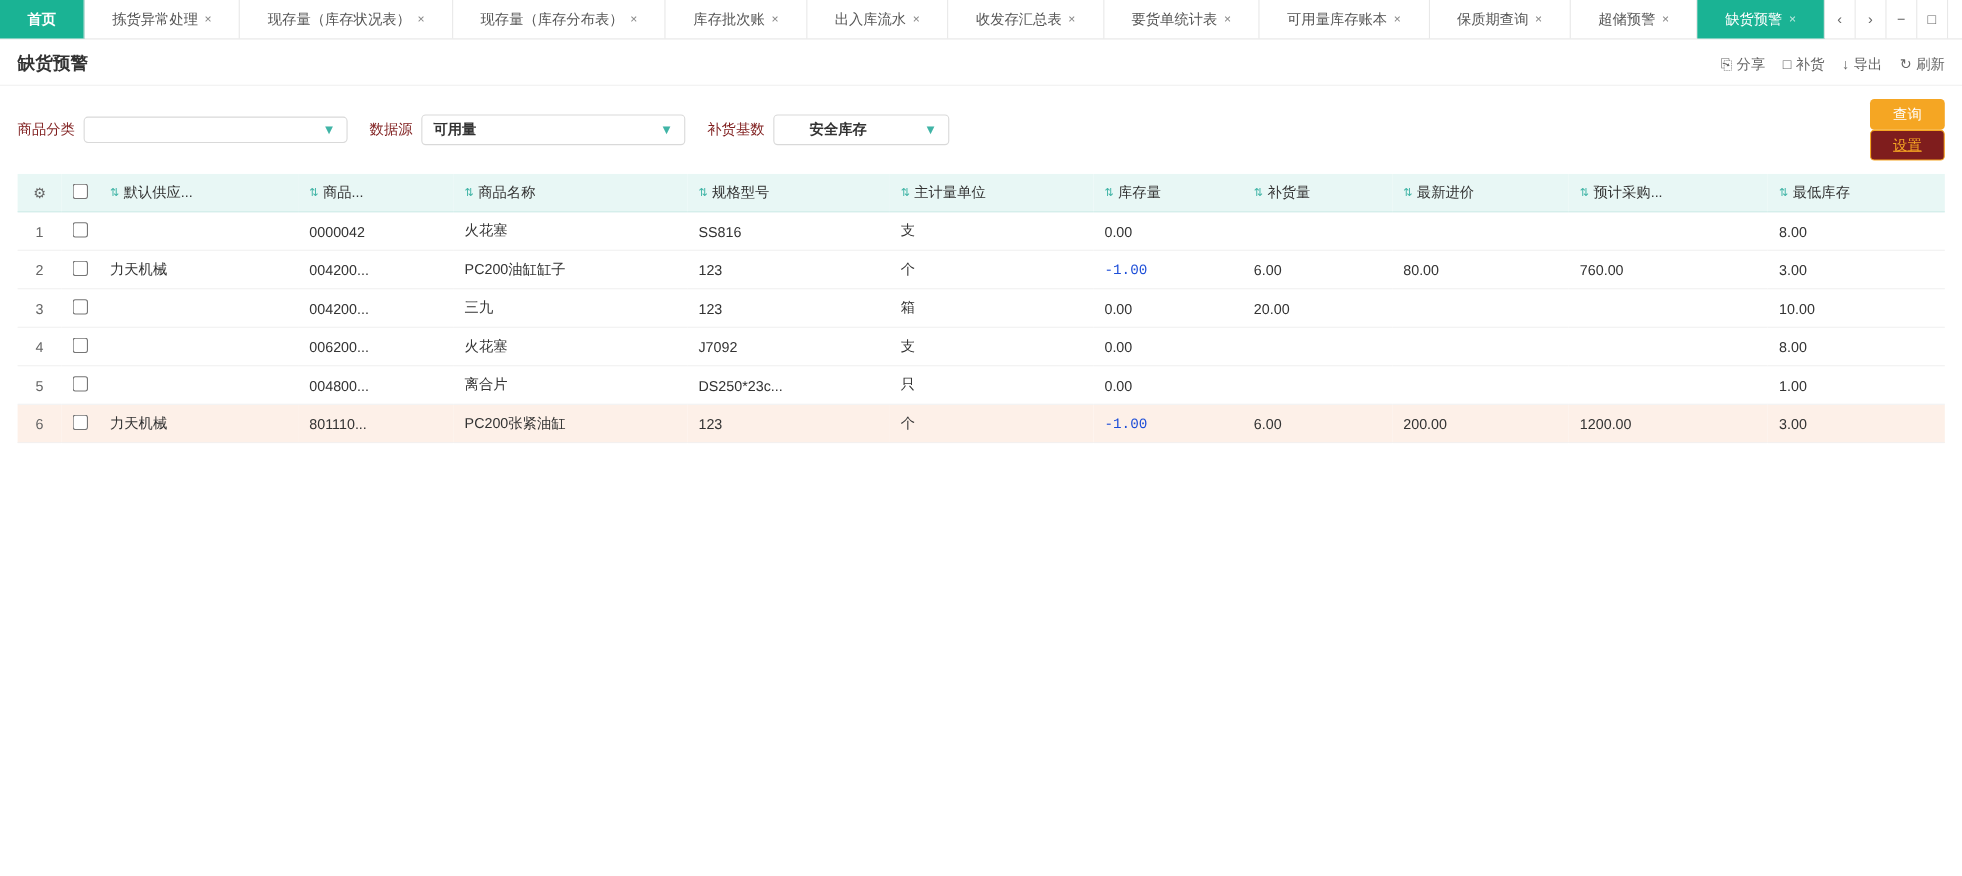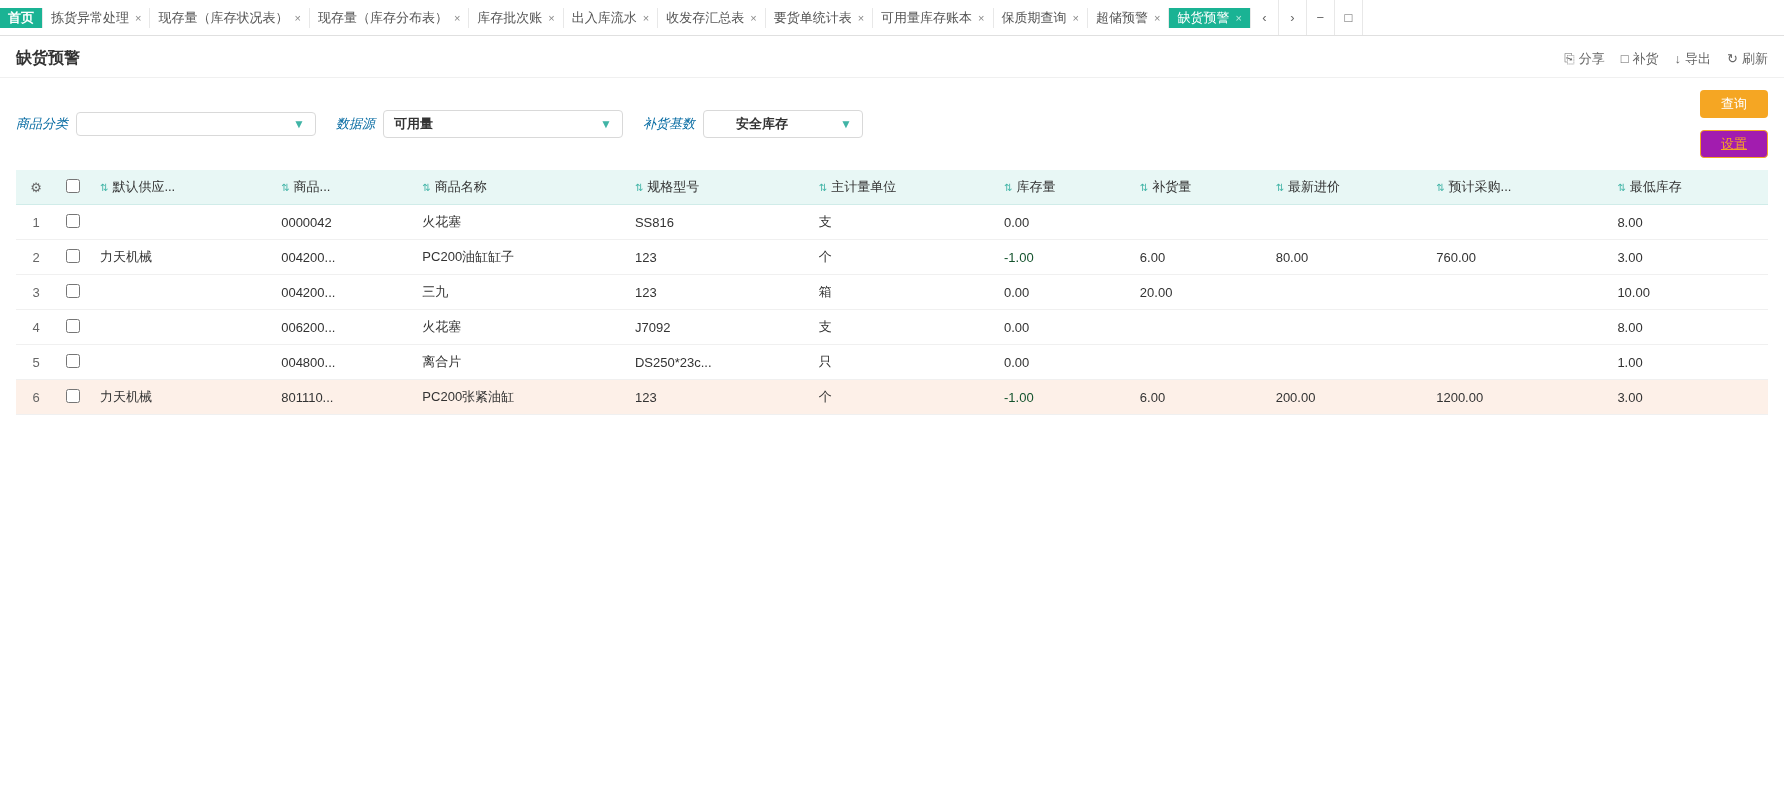--- a/index.html
+++ b/index.html
@@ -10,22 +10,22 @@
       display: flex;
       align-items: center;
       background: #fff;
       border-bottom: 1px solid #e0e0e0;
       height: 36px;
       overflow: hidden;
     }
     .tab-item {
       display: flex;
       align-items: center;
-      padding: 0 8px;
-      height: 20px;
+      padding: 0 25px;
+      height: 36px;
       white-space: nowrap;
       cursor: pointer;
       font-size: 13px;
       color: #555;
       border-right: 1px solid #e8e8e8;
       flex-shrink: 0;
       user-select: none;
     }
     .tab-item.active {
       background: #1ab394;
@@ -96,24 +96,23 @@
       padding: 12px 16px;
       gap: 20px;
       flex-wrap: wrap;
     }
     .filter-group {
       display: flex;
       align-items: center;
       gap: 8px;
     }
     .filter-label {
-      color: #0369a1;
-      font-size: 13px;
-      white-space: nowrap;
-      font-style: italic;
+      color: #7f1d1d;
+      font-size: 13px;
+      white-space: nowrap;
     }
     .filter-select {
       display: flex;
       align-items: center;
       border: 1px solid #d9d9d9;
       border-radius: 4px;
       padding: 4px 10px;
       background: #fff;
       cursor: pointer;
       min-width: 180px;
@@ -135,35 +134,35 @@
       min-width: 240px;
     }
     .filter-select-medium {
       min-width: 160px;
       padding-left: 32px;
     }
 
     .filter-actions {
       display: flex;
       flex-direction: column;
-      gap: 12px;
+      gap: 0;
       margin-left: auto;
     }
     .btn-query {
       background: #f5a623;
       color: #fff;
       border: none;
       border-radius: 4px;
       padding: 5px 20px;
       cursor: pointer;
       font-size: 13px;
       white-space: nowrap;
     }
     .btn-settings {
-      background: #a21caf;
+      background: #7f1d1d;
       color: #f5a623;
       border: 1px solid #f5a623;
       border-radius: 4px;
       padding: 4px 20px;
       cursor: pointer;
       font-size: 13px;
       white-space: nowrap;
       text-decoration: underline;
     }
 
@@ -197,21 +196,21 @@
     }
     .sort-icon { color: #40b4a6; font-size: 10px; }
     tbody tr { border-bottom: 1px solid #f0f0f0; }
     tbody tr.highlighted { background: #fdf0e8; }
     tbody td {
       padding: 8px 10px;
       color: #333;
       white-space: nowrap;
     }
     .td-center { text-align: center; }
-    .negative { color: #14532d; }
+    .negative { color: #1d4ed8; font-family: Liberation Mono, monospace; }
     .row-num { color: #666; text-align: center; }
 
     
     .cb {
       width: 14px;
       height: 14px;
       cursor: pointer;
     }
 
     

